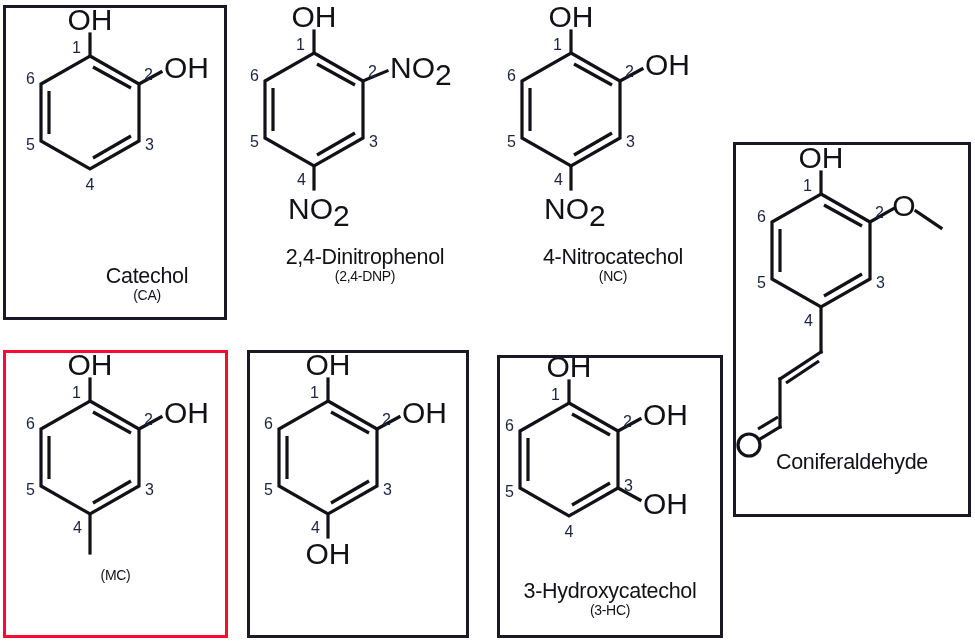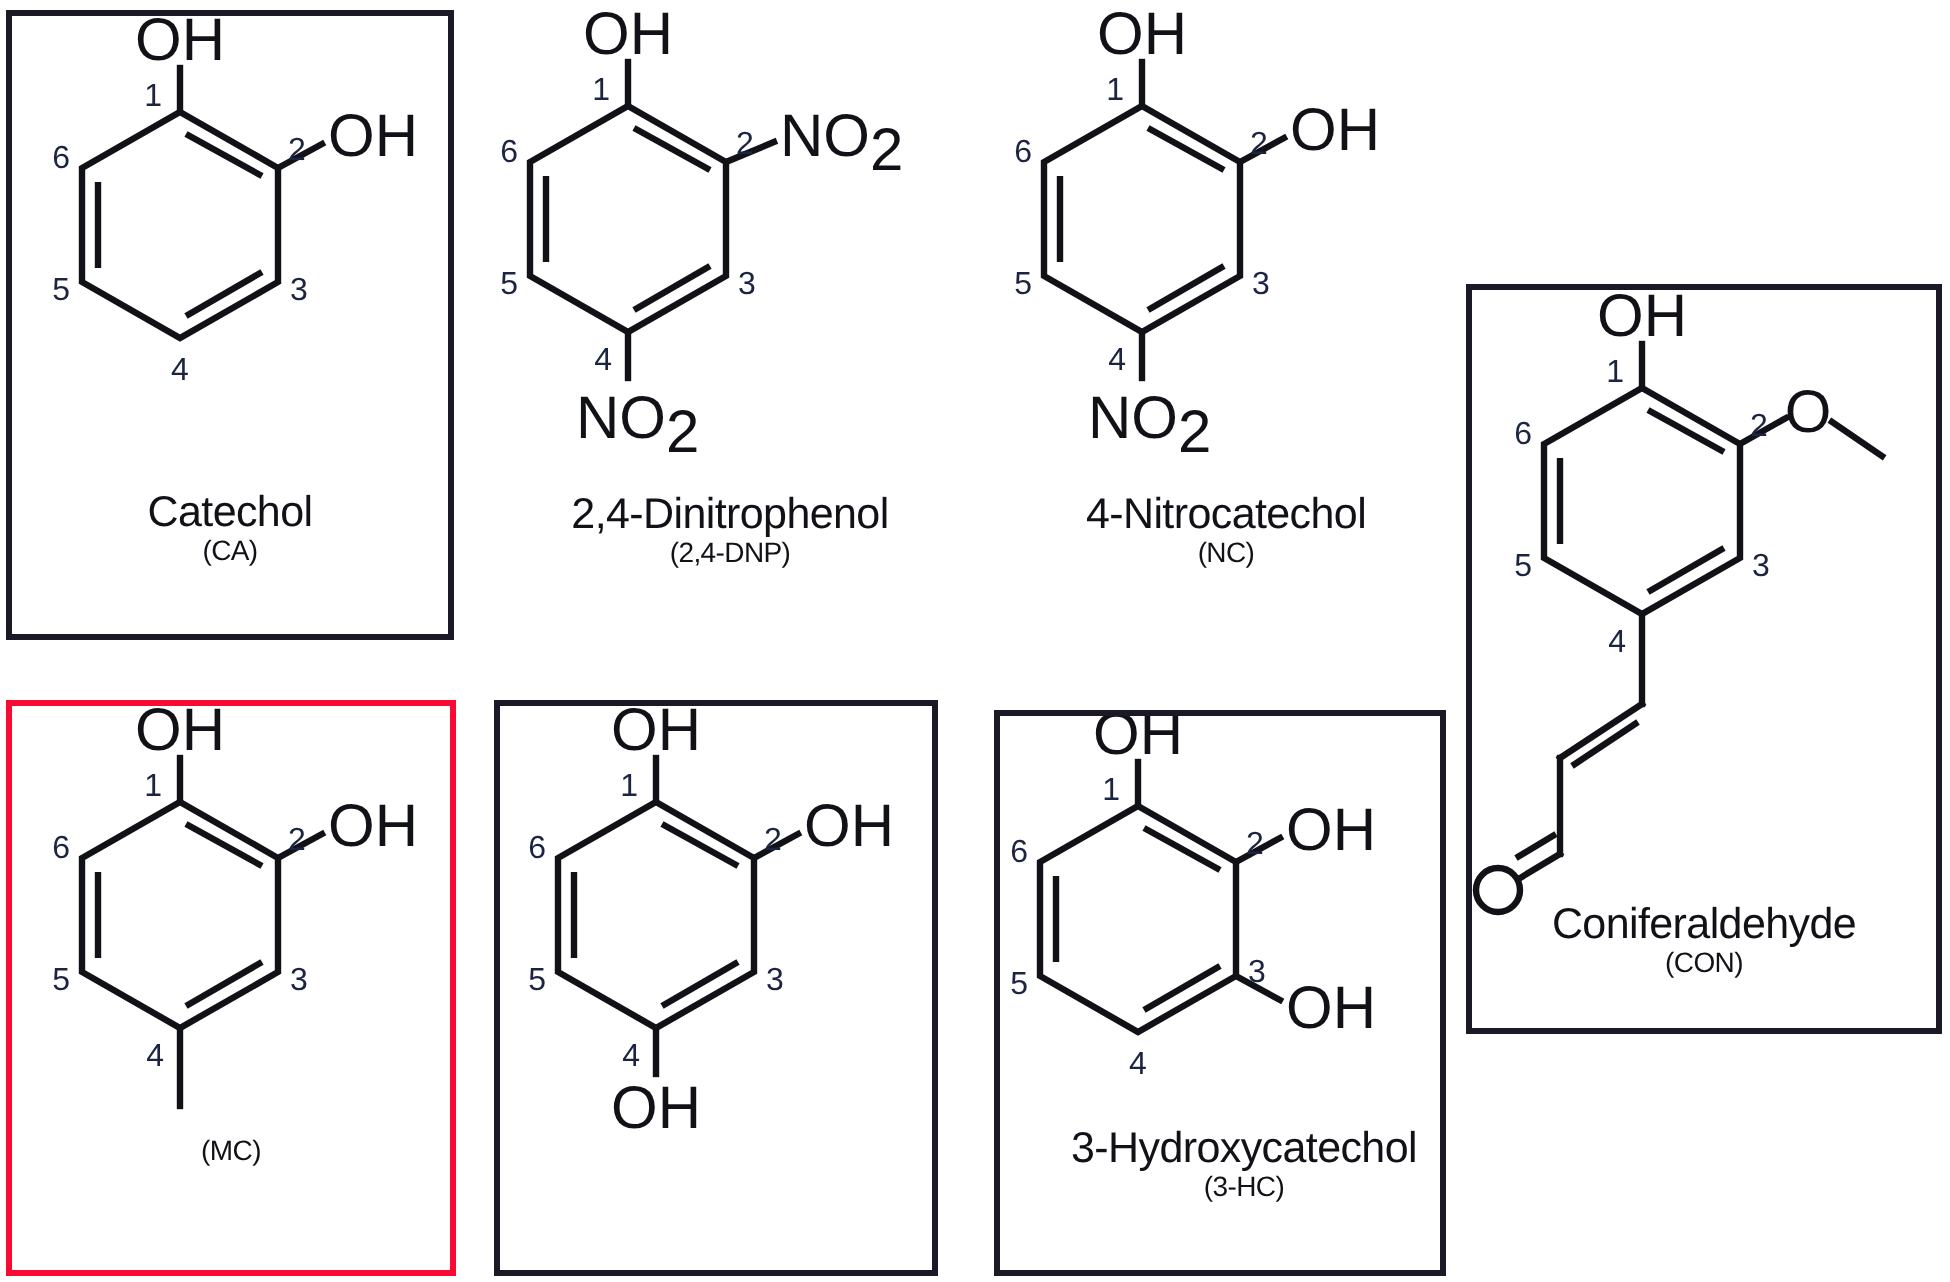--- a/index.html
+++ b/index.html
@@ -105,21 +105,21 @@
       <text class="atom" x="84" y="22" text-anchor="middle">OH</text>
       <text class="atom" x="158" y="70" text-anchor="start">OH</text>
 
       <text class="locant" x="75" y="45" text-anchor="end">1</text>
       <text class="locant" x="138" y="72" text-anchor="start">2</text>
       <text class="locant" x="139" y="142" text-anchor="start">3</text>
       <text class="locant" x="84" y="182" text-anchor="middle">4</text>
       <text class="locant" x="29" y="142" text-anchor="end">5</text>
       <text class="locant" x="29" y="76" text-anchor="end">6</text>
     </svg>
-    <div class="caption" style="top:236px;">
+    <div class="caption" style="top:256px;padding-left:32px;">
       <span class="cap-name">Catechol</span>
       <span class="cap-abbr">(CA)</span>
     </div>
   </div>
 
   <div class="cell" style="left:240px; top:5px; width:250px; height:315px;">
     <svg class="struct-svg" width="250" height="315" viewBox="0 0 250 315">
       <polygon class="bond" points="74,48 123,76 123,133 74,161 25,133 25,76"></polygon>
       <line class="bond-inner" x1="77" y1="59" x2="115" y2="80"></line>
       <line class="bond-inner" x1="115" y1="128" x2="77" y2="150"></line>
@@ -196,21 +196,20 @@
       <text class="atom" x="168" y="71" text-anchor="middle">O</text>
       <text class="locant" x="76" y="46" text-anchor="end">1</text>
       <text class="locant" x="139" y="73" text-anchor="start">2</text>
       <text class="locant" x="140" y="143" text-anchor="start">3</text>
       <text class="locant" x="77" y="181" text-anchor="end">4</text>
       <text class="locant" x="30" y="143" text-anchor="end">5</text>
       <text class="locant" x="30" y="77" text-anchor="end">6</text>
     </svg>
     <div class="caption" style="top:305px;">
       <span class="cap-name">Coniferaldehyde</span>
-      <span class="cap-abbr">(CON)</span>
     </div>
   </div>
 
   <div class="cell boxed-red" style="left:3px; top:350px; width:225px; height:288px;">
     <svg class="struct-svg" width="219" height="282" viewBox="0 0 219 282">
       <polygon class="bond" points="84,48 133,76 133,133 84,161 35,133 35,76"></polygon>
       <line class="bond-inner" x1="87" y1="59" x2="125" y2="80"></line>
       <line class="bond-inner" x1="125" y1="128" x2="87" y2="150"></line>
       <line class="bond-inner" x1="43" y1="83" x2="43" y2="126"></line>
       <line class="bond" x1="84" y1="48" x2="84" y2="26"></line>
@@ -265,19 +264,19 @@
       <text class="atom" x="69" y="19" text-anchor="middle">OH</text>
       <text class="atom" x="143" y="67" text-anchor="start">OH</text>
       <text class="atom" x="143" y="156" text-anchor="start">OH</text>
       <text class="locant" x="60" y="42" text-anchor="end">1</text>
       <text class="locant" x="123" y="69" text-anchor="start">2</text>
       <text class="locant" x="124" y="133" text-anchor="start">3</text>
       <text class="locant" x="69" y="179" text-anchor="middle">4</text>
       <text class="locant" x="14" y="139" text-anchor="end">5</text>
       <text class="locant" x="14" y="73" text-anchor="end">6</text>
     </svg>
-    <div class="caption" style="top:204px;padding-left:12px;">
+    <div class="caption" style="top:221px;">
       <span class="cap-name">3-Hydroxycatechol</span>
       <span class="cap-abbr">(3-HC)</span>
     </div>
   </div>
 
 </div>
 
 </body></html>

